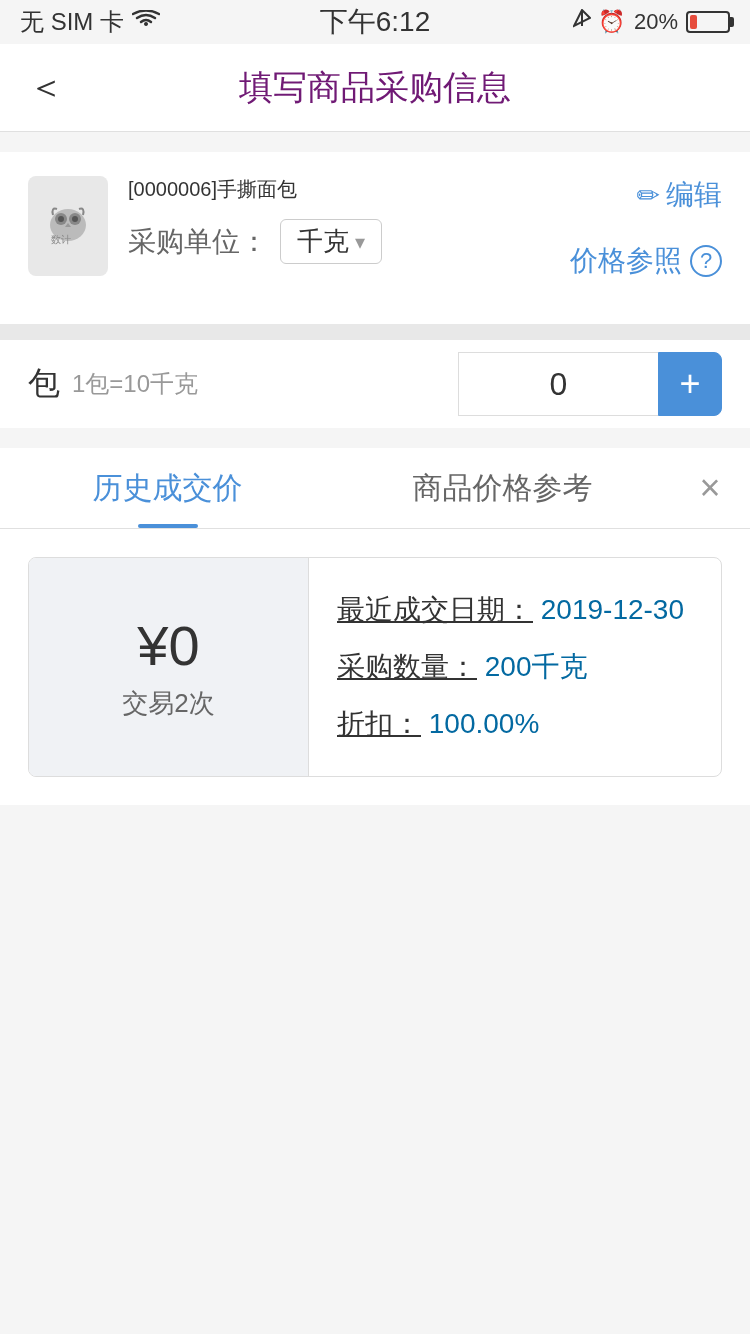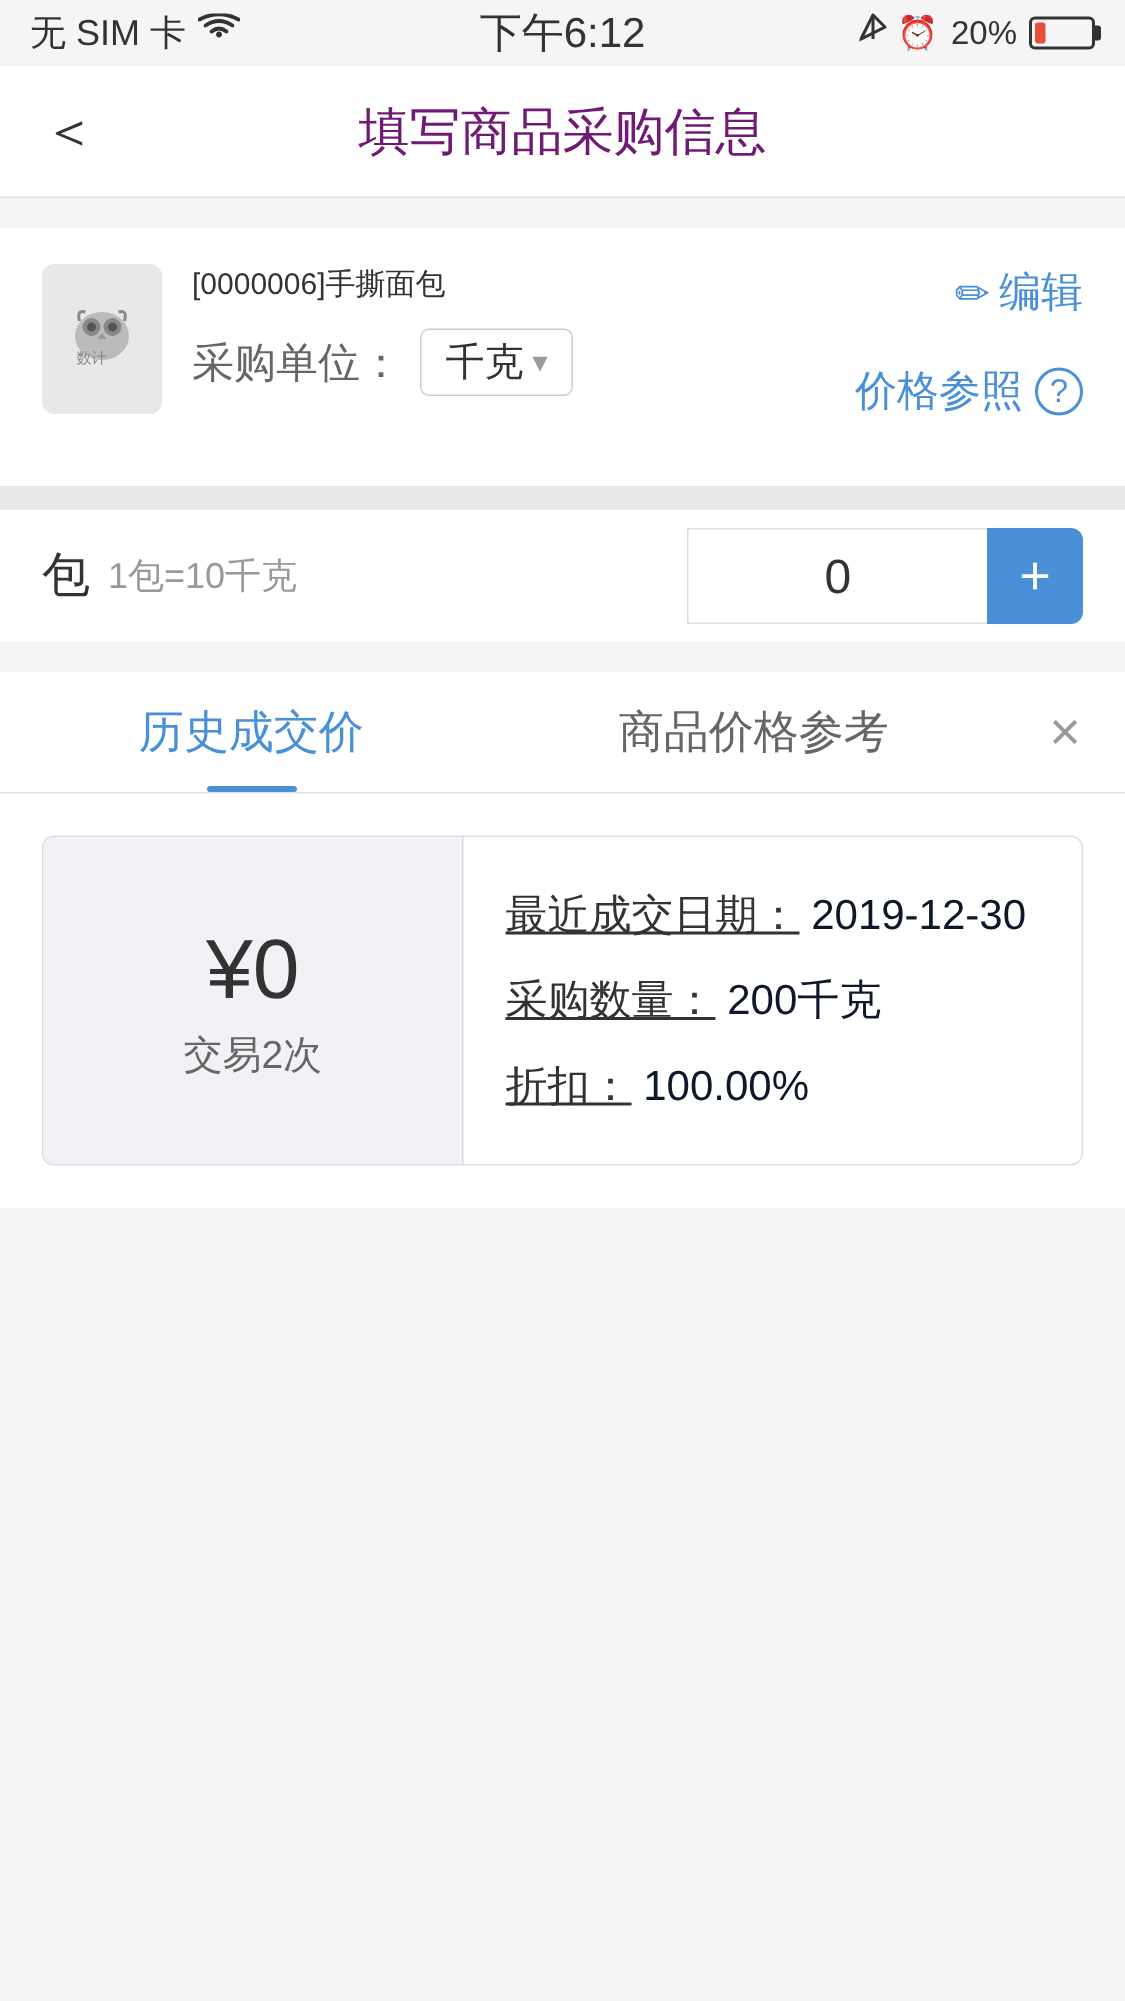--- a/index.html
+++ b/index.html
@@ -339,21 +339,21 @@
     .card-detail-row {
       font-size: 28px;
       color: #333;
       line-height: 1.4;
     }
     .card-detail-label {
       color: #333;
       text-decoration: underline;
     }
     .card-detail-value {
-      color: #0f172a;
+      color: #0369a1;
     }
   </style>
 </head>
 <body>
 
 <div class="status-bar">
   <div class="status-left">
     <span>无 SIM 卡</span>
     <span>
       <svg width="28" height="20" viewBox="0 0 28 20">

